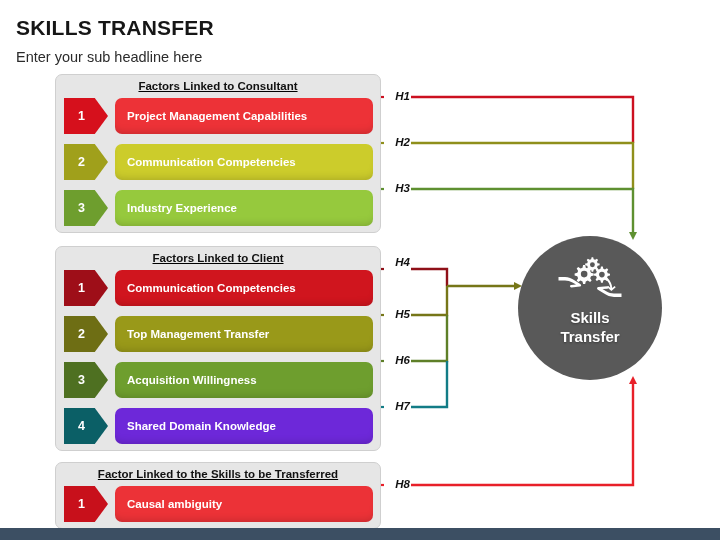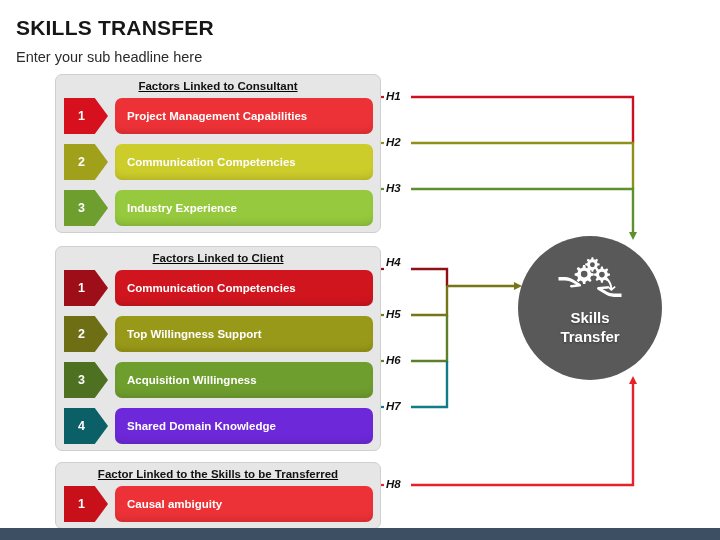--- a/index.html
+++ b/index.html
@@ -68,21 +68,21 @@
   }
 
   
   .hlabel {
     position:absolute;
     font-size:11.5px;
     font-style:italic;
     font-weight:bold;
     color:#111;
     width:24px;
-    text-align:left;
+    text-align:right;
   }
 
   
   #wires { position:absolute; left:0; top:0; width:720px; height:540px; }
 
   
   #hub {
     position:absolute;
     left:518px; top:236px;
     width:144px; height:144px;
@@ -170,21 +170,21 @@
           <div class="row" style="top: 5px;">
             <div class="chev" style="background: rgb(158, 14, 24);">
               <span>1</span>
             </div>
             <div class="bar" style="background: rgb(208, 21, 30);">Communication Competencies</div>
           </div>
           <div class="row" style="top: 51px;">
             <div class="chev" style="background: rgb(110, 110, 20);">
               <span>2</span>
             </div>
-            <div class="bar" style="background: rgb(153, 153, 25);">Top Willingness Support</div>
+            <div class="bar" style="background: rgb(153, 153, 25);">Top Management Transfer</div>
           </div>
           <div class="row" style="top: 97px;">
             <div class="chev" style="background: rgb(78, 112, 33);">
               <span>3</span>
             </div>
             <div class="bar" style="background: rgb(110, 158, 46);">Acquisition Willingness</div>
           </div>
           <div class="row" style="top: 143px;">
             <div class="chev" style="background: rgb(11, 95, 102);">
               <span>4</span>

